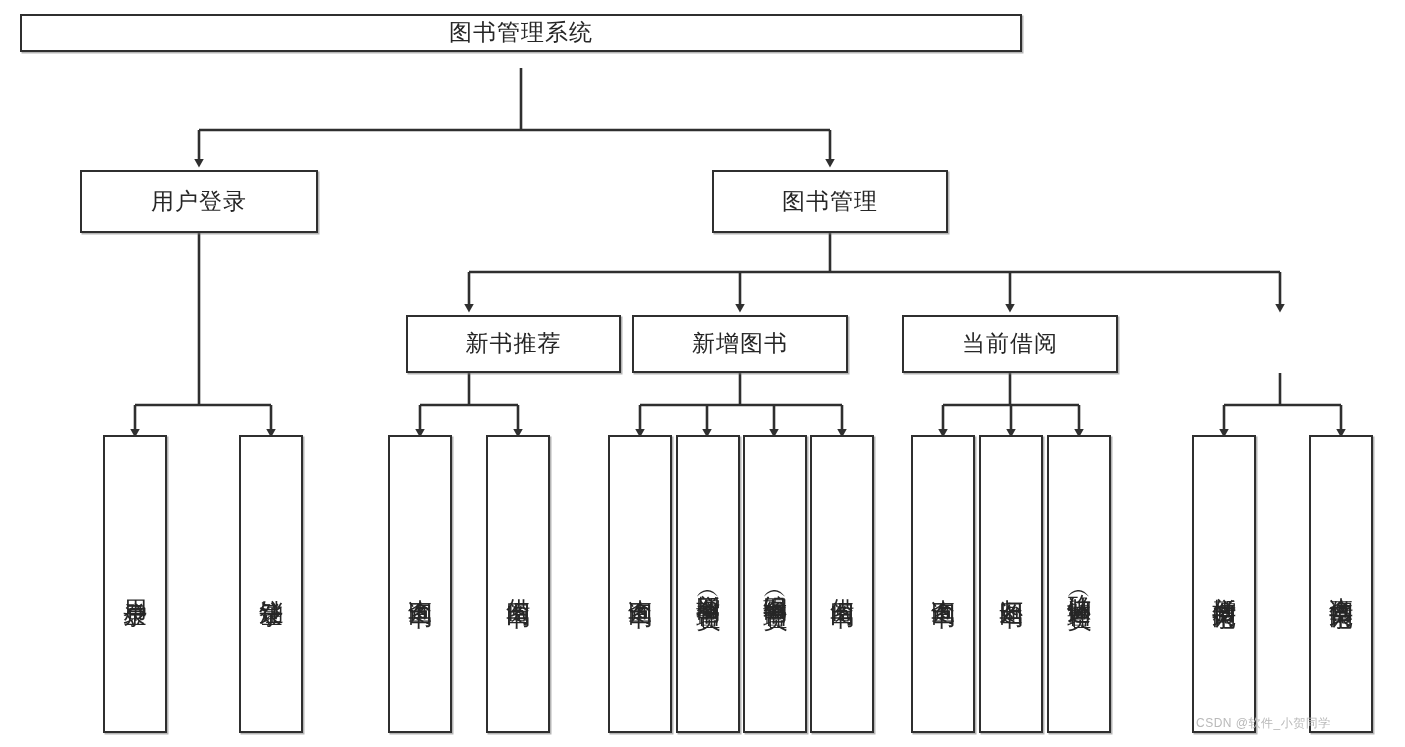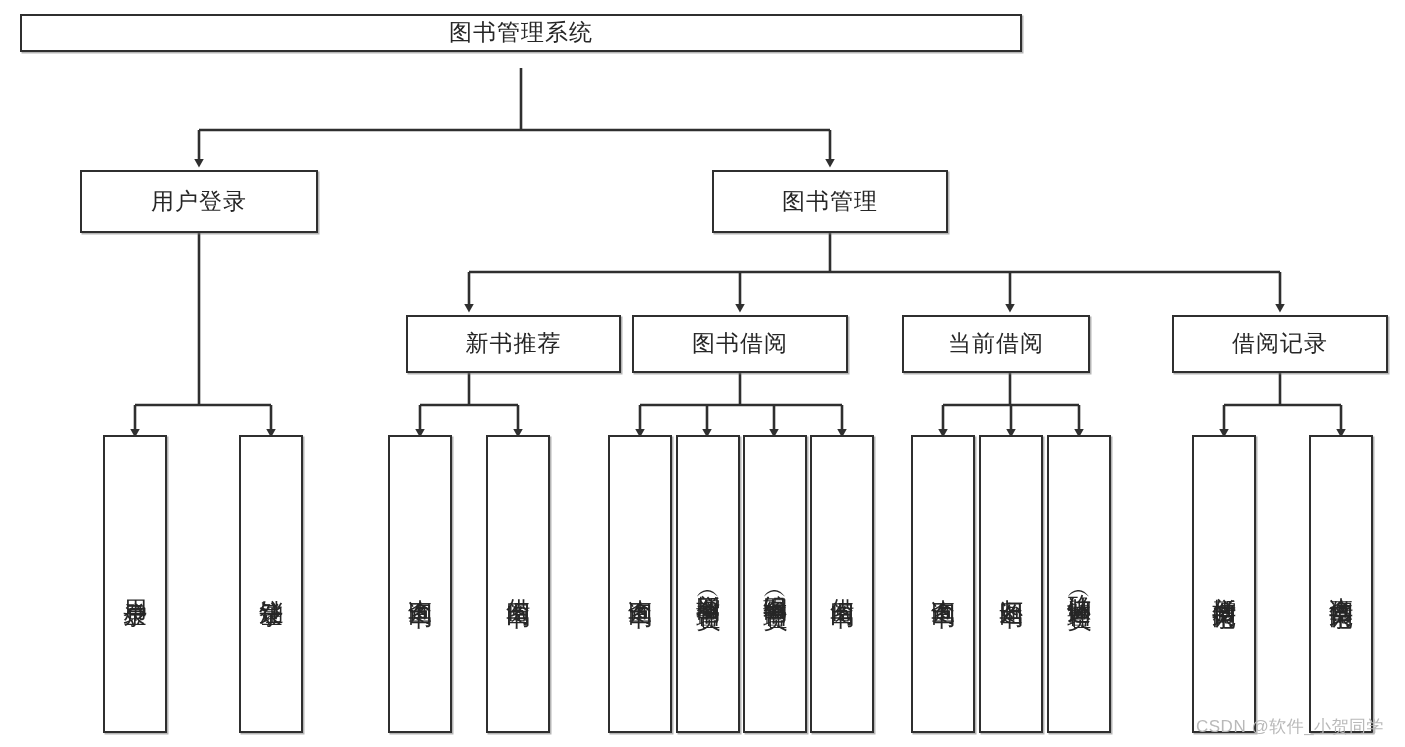--- a/index.html
+++ b/index.html
@@ -57,21 +57,21 @@
   .node.vert .label {
     writing-mode: vertical-rl;
     text-orientation: upright;
     font-size: 24px;
     line-height: 1.02;
     letter-spacing: 2px;
     max-height: 100%;
   }
   .watermark {
     position: absolute;
-    font-size: 17px;
+    font-size: 12px;
     color: #b9b9b9;
     white-space: nowrap;
     letter-spacing: 0.5px;
   }
 </style>
 </head>
 <body>
 
 <div id="canvas">
 
@@ -133,27 +133,24 @@
     <span class="label">用户登录</span>
   </div>
   <div class="node horiz" style="left:712px; top:170px; width:236px; height:63px;justify-content:center;">
     <span class="label">图书管理</span>
   </div>
 
   <div class="node horiz" style="left:362px; top:315px; width:215px; height:58px;margin-left:44px;">
     <span class="label">新书推荐</span>
   </div>
   <div class="node horiz" style="left:632px; top:315px; width:216px; height:58px;">
-    <span class="label">图书借阅</span>
+    <span class="label">新增图书</span>
   </div>
-  <div class="node horiz" style="left:902px; top:315px; width:188px; height:58px;">
+  <div class="node horiz" style="left:902px; top:315px; width:216px; height:58px;">
     <span class="label">当前借阅</span>
-  </div>
-  <div class="node horiz" style="left:1172px; top:315px; width:216px; height:58px;">
-    <span class="label">借阅记录</span>
   </div>
 
   <div class="node vert" style="left:103px; top:435px; width:64px; height:298px;">
     <span class="label">用户登录</span>
   </div>
   <div class="node vert" style="left:239px; top:435px; width:64px; height:298px;">
     <span class="label">注销登录</span>
   </div>
 
   <div class="node vert" style="left:388px; top:435px; width:64px; height:298px;">

